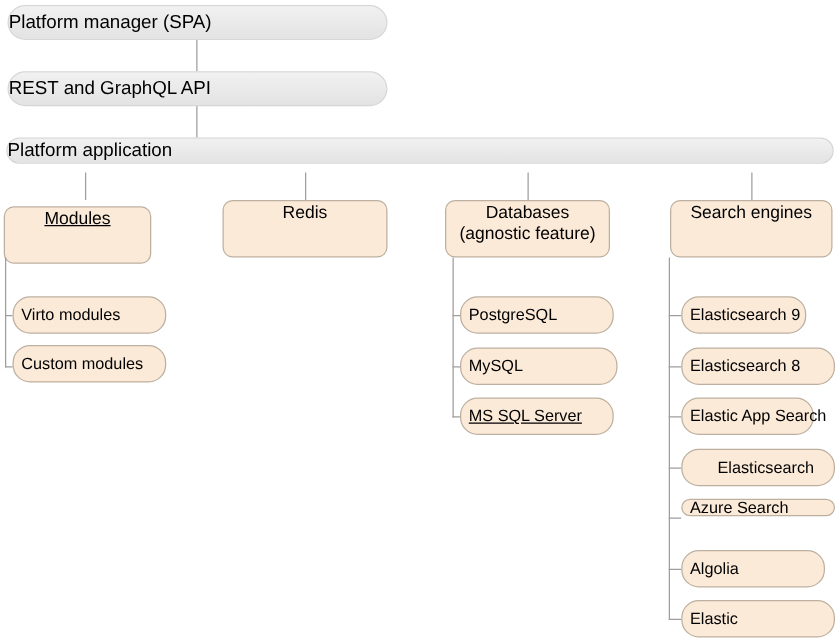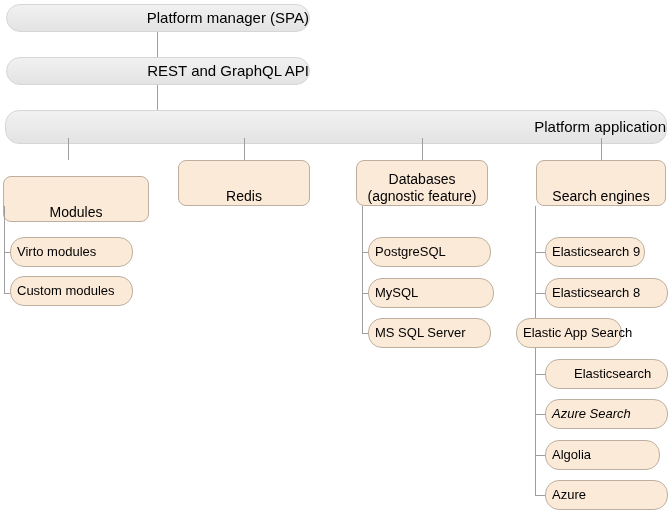--- a/index.html
+++ b/index.html
@@ -18,21 +18,21 @@
     background:#ffffff;
     font-family:"Liberation Sans", sans-serif;
     color:var(--text-color);
     overflow:hidden;
   }
   .node{
     position:absolute;
     box-sizing:border-box;
     display:flex;
     align-items:center;
-    justify-content:flex-end;
+    justify-content:flex-start;
     text-align:center;
     white-space:nowrap;
     line-height:1.2;
   }
   .chain-node{
     background:linear-gradient(var(--chain-top),var(--chain-bottom));
     border:1px solid var(--chain-border);
     border-radius:14px;
     font-size:15px;
   }
@@ -59,25 +59,25 @@
 
 <div id="stage">
     <div class="node chain-node" style="left: 6px; top: 4px; width: 304px; height: 28px;">
       <span>Platform manager (SPA)</span>
     </div>
     <div class="vline" style="left: 157px; top: 32px; height: 25px;"></div>
     <div class="node chain-node" style="left: 6px; top: 57px; width: 304px; height: 28px;">
       <span>REST and GraphQL API</span>
     </div>
     <div class="vline" style="left: 157px; top: 85px; height: 25px;"></div>
-    <div class="node chain-node" style="left: 5px; top: 110px; width: 662px; height: 34px;">
+    <div class="node chain-node" style="left: 5px; top: 110px; width: 662px; height: 21px;">
       <span>Platform application</span>
     </div>
     <div class="vline" style="left: 68px; top: 138px; height: 22px;"></div>
-    <div class="node branch-node" style="left: 3px; top: 176px; width: 146px; height: 46px;">
+    <div class="node branch-node" style="left: 3px; top: 165px; width: 118px; height: 46px; text-decoration: underline;">
       <span>Modules</span>
     </div>
     <div class="vline" style="left: 4px; top: 206px; height: 88px;"></div>
     <div class="hline" style="left: 4px; top: 252px; width: 6px;"></div>
     <div class="node child-node" style="left: 10px; top: 237px; width: 123px; height: 30px;">
       <span>Virto modules</span>
     </div>
     <div class="hline" style="left: 4px; top: 293px; width: 6px;"></div>
     <div class="node child-node" style="left: 10px; top: 276px; width: 123px; height: 30px;">
       <span>Custom modules</span>
@@ -94,49 +94,49 @@
     <div class="vline" style="left: 362px; top: 206px; height: 128px;"></div>
     <div class="hline" style="left: 362px; top: 252px; width: 6px;"></div>
     <div class="node child-node" style="left: 368px; top: 237px; width: 123px; height: 30px;">
       <span>PostgreSQL</span>
     </div>
     <div class="hline" style="left: 362px; top: 293px; width: 6px;"></div>
     <div class="node child-node" style="left: 368px; top: 278px; width: 126px; height: 30px;">
       <span>MySQL</span>
     </div>
     <div class="hline" style="left: 362px; top: 333px; width: 6px;"></div>
-    <div class="node child-node" style="left: 368px; top: 318px; width: 123px; height: 30px;">
+    <div class="node child-node" style="left: 368px; top: 318px; width: 123px; height: 30px; text-decoration: underline;">
       <span>MS SQL Server</span>
     </div>
     <div class="vline" style="left: 601px; top: 138px; height: 22px;"></div>
     <div class="node branch-node" style="left: 536px; top: 160px; width: 130px; height: 46px;">
       <span>Search engines</span>
     </div>
     <div class="vline" style="left: 535px; top: 206px; height: 290px;"></div>
     <div class="hline" style="left: 535px; top: 252px; width: 10px;"></div>
     <div class="node child-node" style="left: 545px; top: 237px; width: 100px; height: 30px;">
       <span>Elasticsearch 9</span>
     </div>
     <div class="hline" style="left: 535px; top: 293px; width: 10px;"></div>
     <div class="node child-node" style="left: 545px; top: 278px; width: 123px; height: 30px;">
       <span>Elasticsearch 8</span>
     </div>
     <div class="hline" style="left: 535px; top: 333px; width: 10px;"></div>
-    <div class="node child-node" style="left: 516px; top: 318px; width: 106px; height: 30px;">
+    <div class="node child-node" style="left: 545px; top: 318px; width: 106px; height: 30px;">
       <span>Elastic App Search</span>
     </div>
     <div class="hline" style="left: 535px; top: 374px; width: 10px;"></div>
     <div class="node child-node" style="left: 545px; top: 359px; width: 123px; height: 30px; padding-left: 28px;">
       <span>Elasticsearch</span>
     </div>
     <div class="hline" style="left: 535px; top: 414px; width: 10px;"></div>
-    <div class="node child-node" style="left: 545px; top: 399px; width: 123px; height: 30px; font-style: italic;">
+    <div class="node child-node" style="left: 545px; top: 399px; width: 123px; height: 14px;">
       <span>Azure Search</span>
     </div>
     <div class="hline" style="left: 535px; top: 455px; width: 10px;"></div>
     <div class="node child-node" style="left: 545px; top: 440px; width: 115px; height: 30px;">
       <span>Algolia</span>
     </div>
     <div class="hline" style="left: 535px; top: 495px; width: 10px;"></div>
     <div class="node child-node" style="left: 545px; top: 480px; width: 123px; height: 30px;">
-      <span>Azure</span>
+      <span>Elastic</span>
     </div>
   </div>
 
 </body></html>

